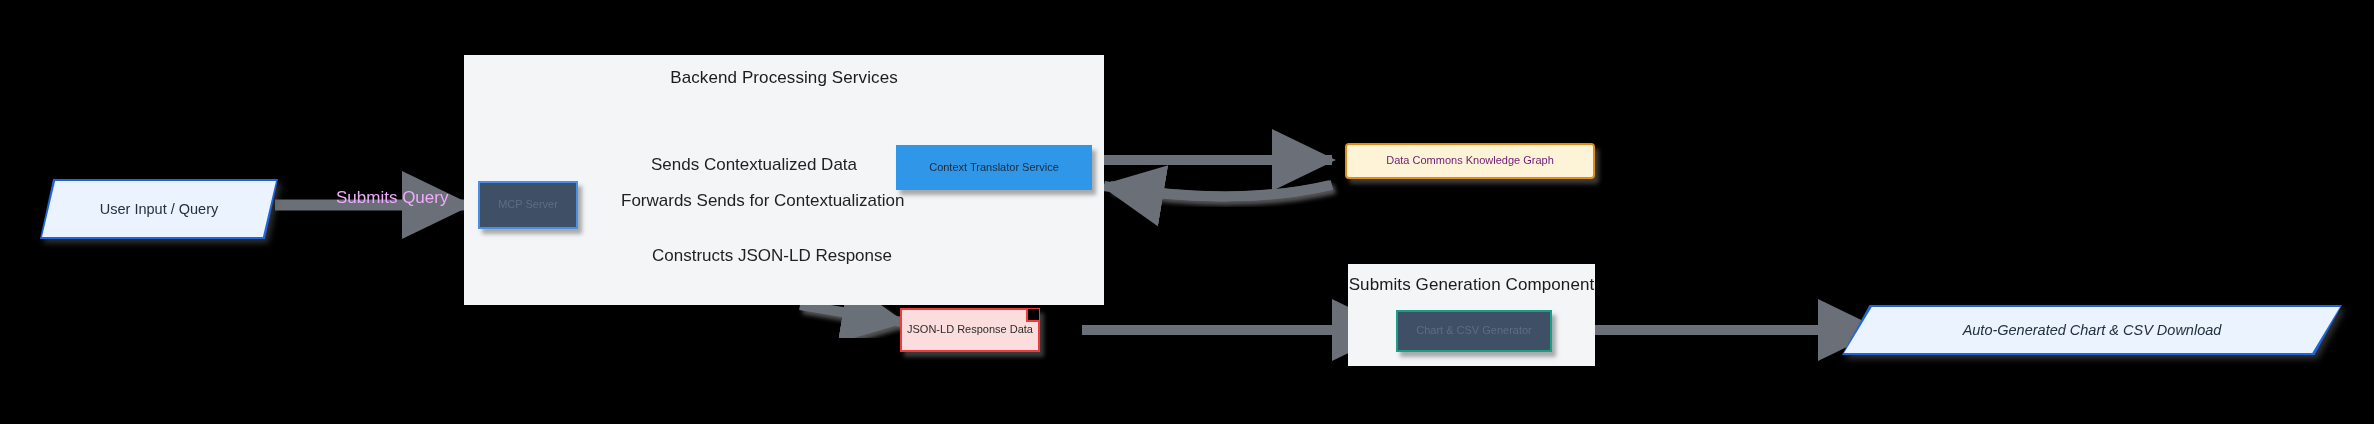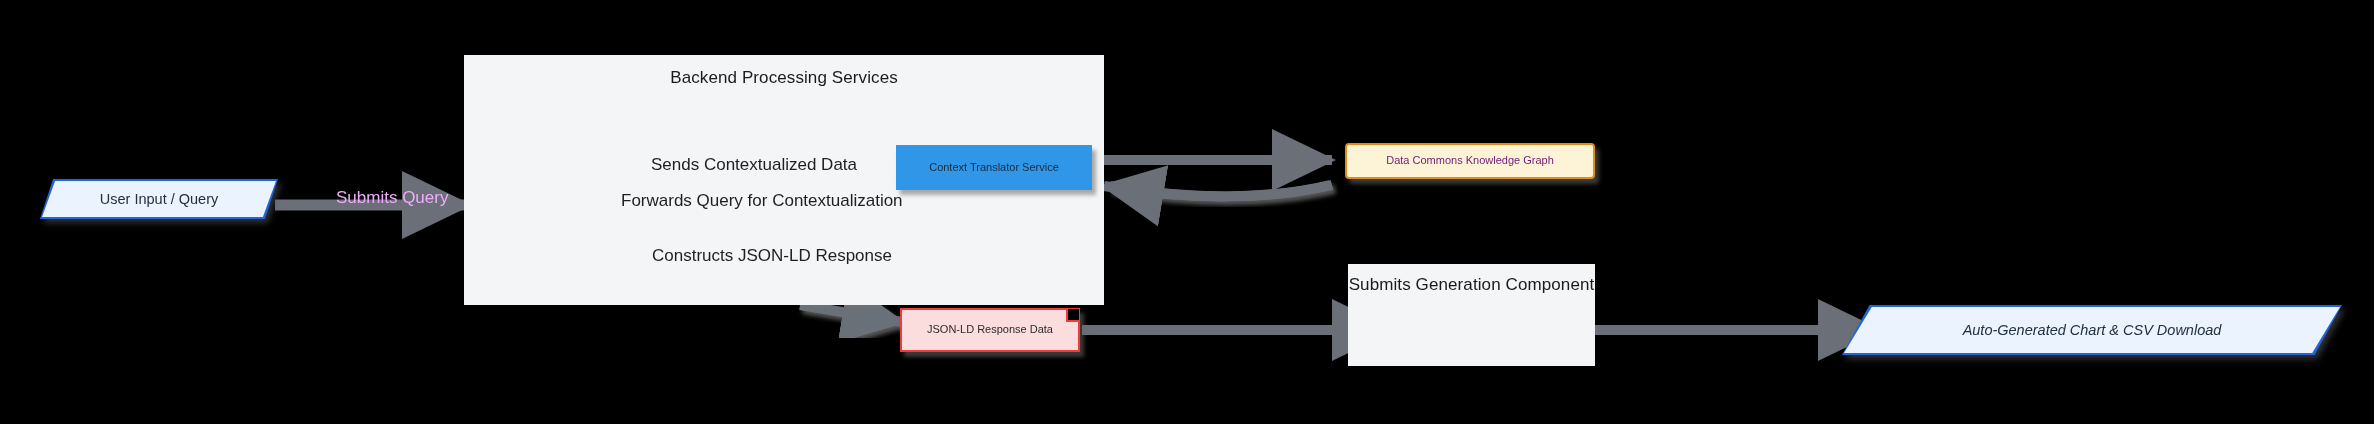--- a/index.html
+++ b/index.html
@@ -193,50 +193,56 @@
   </svg>
 
   <div class="subgraph" style="left:464px; top:55px; width:640px; height:250px;">
     <div class="subgraph-title" style="top:13px;">Backend Processing Services</div>
   </div>
 
   <div class="subgraph" style="left:1348px; top:264px; width:247px; height:102px;">
     <div class="subgraph-title" style="top:11px;">Submits Generation Component</div>
   </div>
 
-  <div class="para-wrap" style="left:40px; top:179px; width:238px; height:40px;">
+  <div class="para-wrap" style="left:40px; top:179px; width:238px; height:60px;">
     <div class="para-shape"></div>
     <div class="para-inner">
       <span>User Input / Query</span>
     </div>
   </div>
 
+  <div class="node node-slate-blue shadowed" style="left:478px; top:181px; width:100px; height:48px;">
+    <span>MCP Server</span>
+  </div>
 
   <div class="node node-blue shadowed" style="left:896px; top:145px; width:196px; height:45px;">
     <span>Context Translator Service</span>
   </div>
 
   <div class="node node-cream shadowed" style="left:1345px; top:143px; width:250px; height:36px;">
     <span>Data Commons Knowledge Graph</span>
   </div>
 
-  <div class="node node-note shadowed" style="left:900px; top:308px; width:180px; height:44px;">
+  <div class="node node-note shadowed" style="left:900px; top:308px; width:140px; height:44px;">
     <span>JSON-LD Response Data</span>
     <span class="fold"></span>
   </div>
 
+  <div class="node node-slate-teal shadowed" style="left:1396px; top:310px; width:156px; height:42px;">
+    <span>Chart &amp; CSV Generator</span>
+  </div>
 
   <div class="para-wrap" style="left:1842px; top:305px; width:500px; height:50px;font-style:italic;">
     <div class="para-shape"></div>
     <div class="para-inner">
       <span>Auto-Generated Chart &amp; CSV Download</span>
     </div>
   </div>
 
   <div class="edge-label on-dark" style="left:336px; top:188px;">Submits Query</div>
 
-  <div class="edge-label" style="left:621px; top:191px;">Forwards Query for Contextualization</div>
+  <div class="edge-label" style="left:621px; top:191px;">Forwards Sends for Contextualization</div>
 
   <div class="edge-label" style="left:651px; top:155px;">Sends Contextualized Data</div>
 
   <div class="edge-label" style="left:644px; top:246px;margin-left:8px;">Constructs JSON-LD Response</div>
 
 </div>
 
 </body></html>

